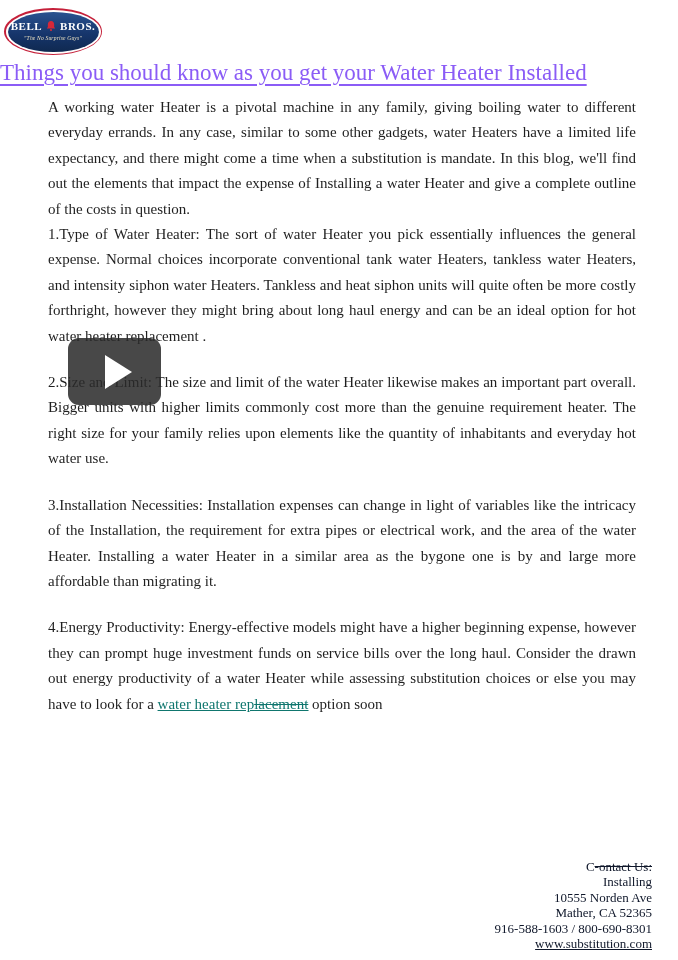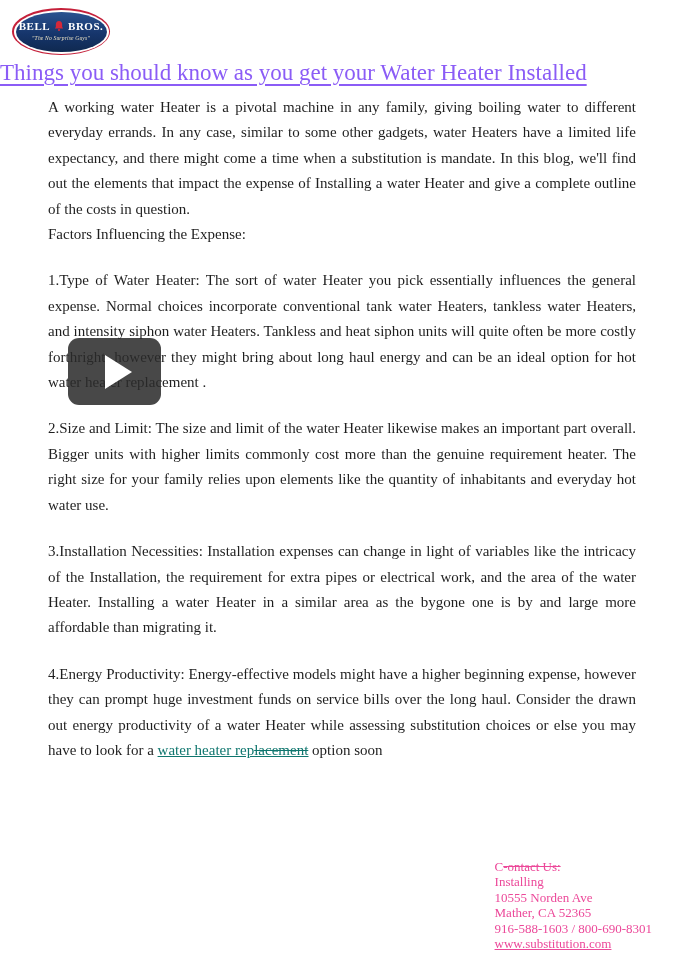--- a/index.html
+++ b/index.html
@@ -6,21 +6,21 @@
   .page{
     position:relative;
     width:678px;height:960px;
     background:#ffffff;
     font-family:"Liberation Serif","DejaVu Serif",serif;
     color:#1c1c1c;
     overflow:hidden;
   }
 
   
-  .logo{position:absolute;left:12px;top:8px;width:98px;height:47px;}
+  .logo{position:absolute;left:4px;top:8px;width:98px;height:47px;}
   .logo .ring-red{position:absolute;inset:0;border-radius:50%;background:#c5203a;}
   .logo .ring-white{position:absolute;inset:1.5px;border-radius:50%;background:#ffffff;}
   .logo .disc-navy{position:absolute;inset:3.5px;border-radius:50%;
     background:linear-gradient(#2a5290 0%,#16356b 55%,#0f2950 100%);}
   .logo .logo-text-row{
     position:absolute;left:0;right:0;top:12px;
     display:flex;align-items:center;justify-content:center;gap:3px;
     color:#ffffff;font-size:11px;font-weight:bold;letter-spacing:.5px;
   }
   .logo .bell{width:12px;height:12px;display:inline-block;}
@@ -59,21 +59,21 @@
   .play-tri{
     width:0;height:0;margin-left:7px;
     border-top:17px solid transparent;
     border-bottom:17px solid transparent;
     border-left:27px solid #ffffff;
   }
 
   
   .contact{
     position:absolute;right:26px;top:859px;
-    text-align:left;font-size:13px;line-height:15.4px;color:#ec4899;
+    text-align:right;font-size:13px;line-height:15.4px;color:#0f172a;
   }
   .contact .site{text-decoration:underline;cursor:pointer;}
 </style>
 </head>
 <body>
 
 <div class="page">
 
   <div class="logo">
     <div class="ring-red"></div>
@@ -89,21 +89,20 @@
       </span>
       <span>BROS.</span>
     </div>
     <div class="tagline">"The No Surprise Guys"</div>
   </div>
 
   <div class="title">Things you should know as you get your Water Heater Installed</div>
 
   <div class="body">
     <p class="nogap">A working water Heater is a pivotal machine in any family, giving boiling water to different everyday errands. In any case, similar to some other gadgets, water Heaters have a limited life expectancy, and there might come a time when a substitution is mandate. In this blog, we'll find out the elements that impact the expense of Installing a water Heater and give a complete outline of the costs in question.</p>
-    <p class="subhead">Factors Influencing the Expense:</p>
     <p>1.Type of Water Heater: The sort of water Heater you pick essentially influences the general expense. Normal choices incorporate conventional tank water Heaters, tankless water Heaters, and intensity siphon water Heaters. Tankless and heat siphon units will quite often be more costly forthright, however they might bring about long haul energy and can be an ideal option for hot water heater replacement .</p>
     <p>2.Size and Limit: The size and limit of the water Heater likewise makes an important part overall. Bigger units with higher limits commonly cost more than the genuine requirement heater. The right size for your family relies upon elements like the quantity of inhabitants and everyday  hot water use.</p>
     <p>3.Installation Necessities:  Installation expenses can change in light of variables like the intricacy of the Installation, the requirement for extra pipes or electrical work, and the area of the water Heater. Installing a water Heater in a similar area as the bygone one is by and large more affordable than migrating it.</p>
     <p><span>4.Energy Productivity:  Energy-effective  models might have a higher beginning expense, however they can prompt huge investment funds on service bills over the long haul. Consider the drawn out energy productivity of a water Heater while assessing substitution choices or else you may have to look for a </span><span class="repl-link"><span>water heater rep</span><span class="struck">lacement</span></span><span> option soon</span></p>
   </div>
 
   <div class="play-btn">
     <div class="play-tri"></div>
   </div>
 

